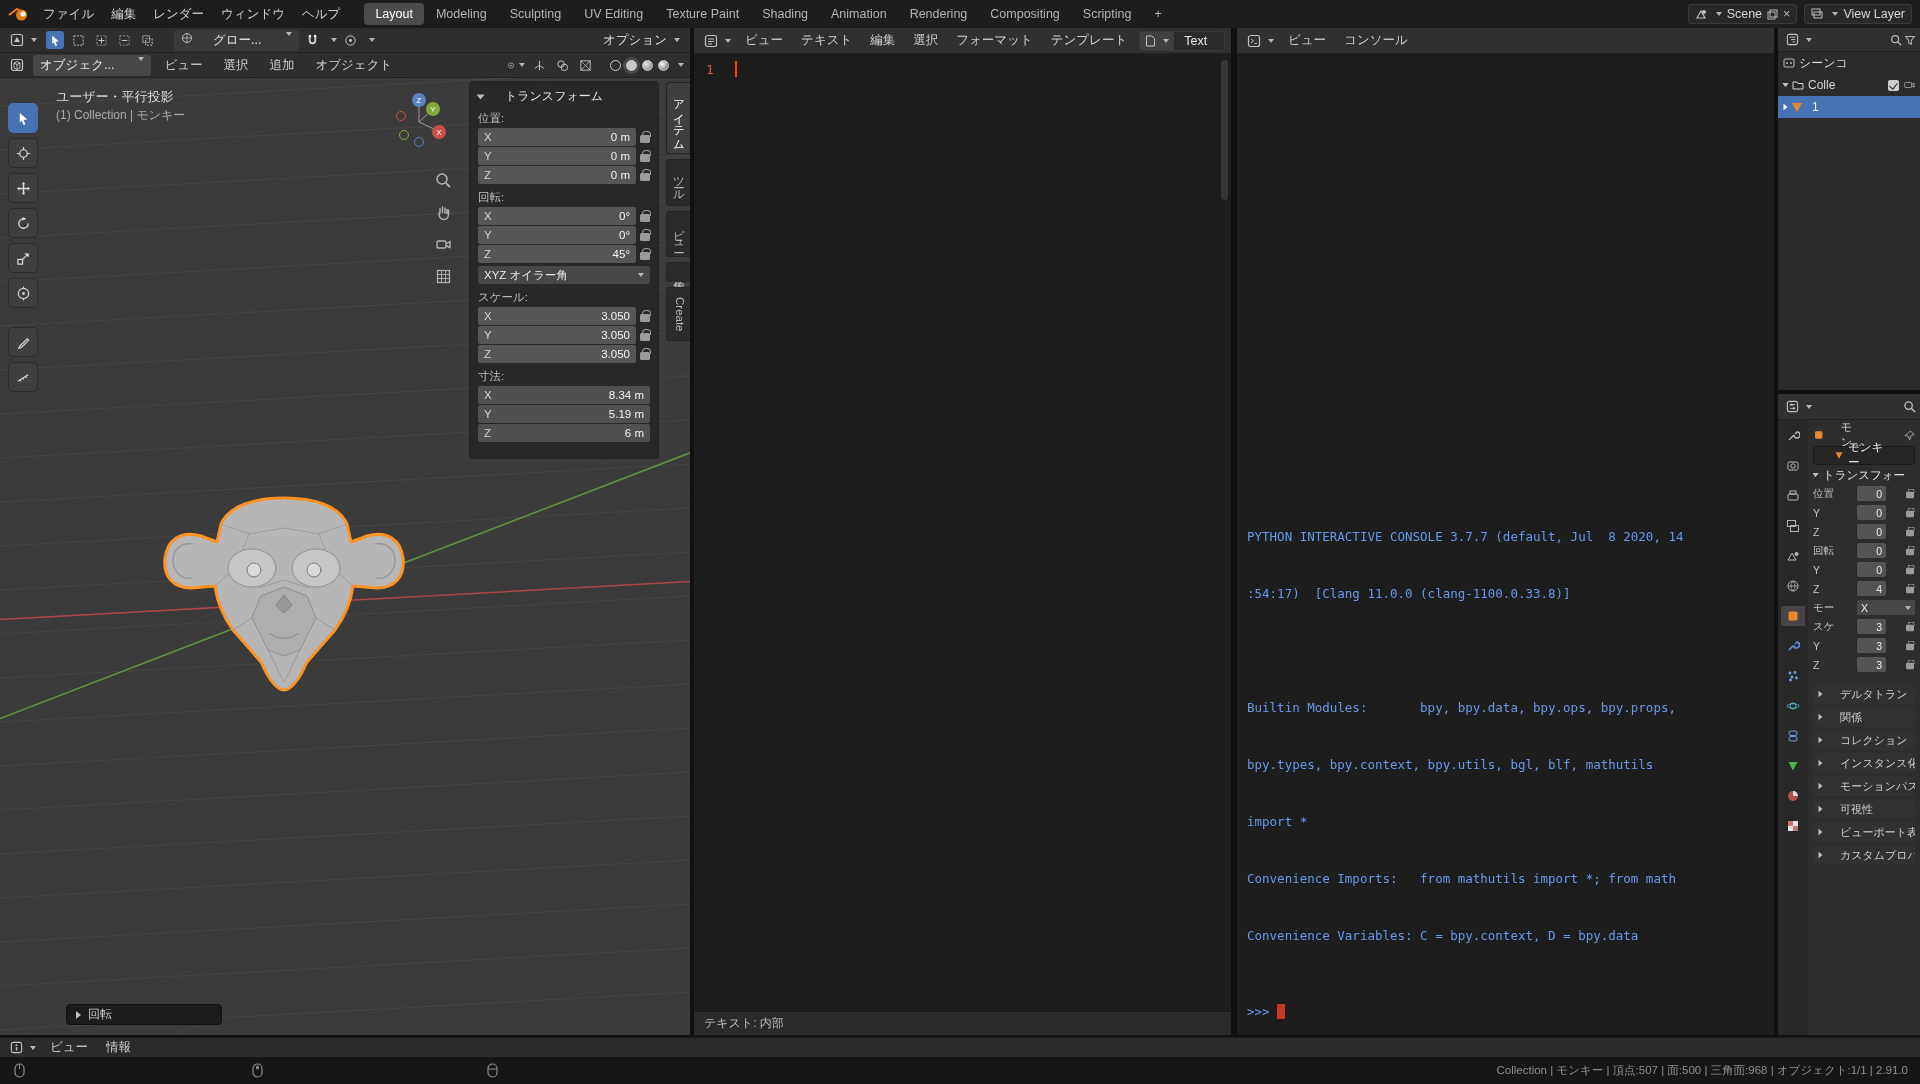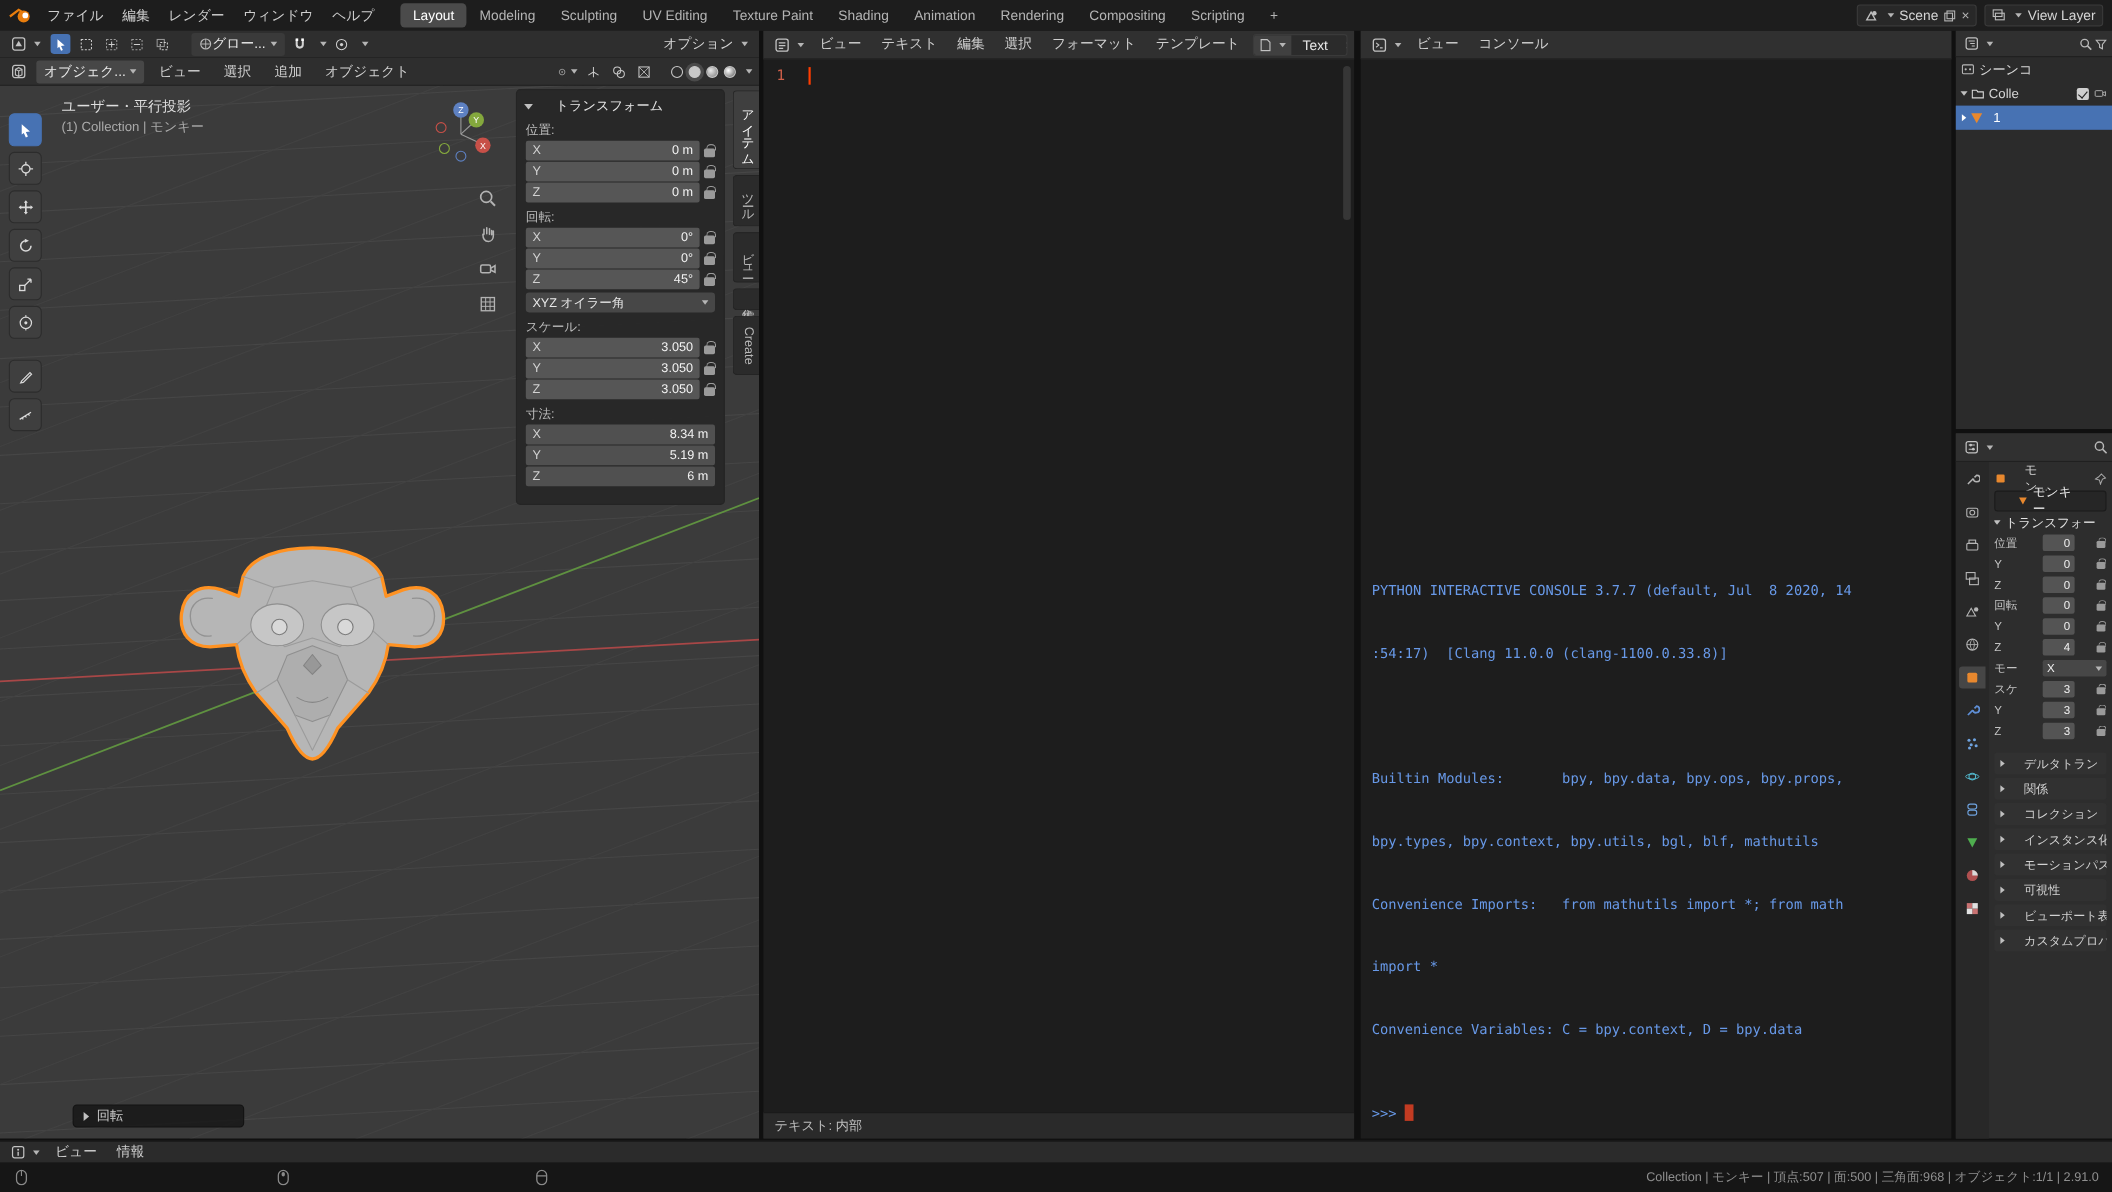--- a/index.html
+++ b/index.html
@@ -15,21 +15,21 @@
 
   
   #topbar { left:0; top:0; width:1920px; height:28px; background:#1d1d1d; display:flex; align-items:center; padding:0 8px; gap:1px; }
   .ws-tab { padding:4px 11px; color:#b4b4b4; border-radius:4px; white-space:nowrap; font-size:12.5px; }
   .ws-tab.active { background:#4b4b4b; color:#ffffff; }
   .tb-widget { display:flex; align-items:center; gap:5px; background:#282828; border:1px solid #3a3a3a; border-radius:3px; padding:2px 6px; margin-left:6px; color:#d5d5d5; }
 
   
   #viewport { left:0; top:28px; width:690px; height:1007px; background:#3b3b3b; }
   .vp-row { height:25px; background:#2e2e2e; border-bottom:1px solid #222222; display:flex; align-items:center; gap:5px; padding:0 6px; }
-  .mode-field { display:flex; align-items:center; background:#474747; border-radius:3px; padding:2px 7px; color:#e8e8e8; gap:0; }
+  .mode-field { display:flex; background:#474747; border-radius:3px; padding:2px 7px; color:#e8e8e8; gap:20px; }
   .mini-ic { width:18px; height:18px; display:flex; align-items:center; justify-content:center; border-radius:3px; }
   .mini-ic.on { background:#4772b3; }
   .shade-dot { width:11px; height:11px; border-radius:50%; border:1.5px solid #c8c8c8; }
   .shade-dot.filled { background:#c8c8c8; }
   #vp-content { position:absolute; left:0; top:50px; right:0; bottom:0; overflow:hidden; }
   #vp-overlay-text { position:absolute; left:56px; top:10px; line-height:18px; pointer-events:none; }
   #vp-overlay-text .l1 { color:#dedede; font-size:13px; }
   #vp-overlay-text .l2 { color:#aaaaaa; font-size:12px; }
   #vp-toolbar { position:absolute; left:8px; top:25px; display:flex; flex-direction:column; gap:5px; }
   .tool-btn { width:30px; height:30px; background:#3f3f3f; border:1px solid #2c2c2c; border-radius:5px; display:flex; align-items:center; justify-content:center; }
@@ -615,22 +615,22 @@
     </span>
     <span class="menu">ビュー</span>
     <span class="menu">コンソール</span>
   </div>
   <div id="con-lines">
     <div>PYTHON INTERACTIVE CONSOLE 3.7.7 (default, Jul  8 2020, 14</div>
     <div>:54:17)  [Clang 11.0.0 (clang-1100.0.33.8)]</div>
     <div>&nbsp;</div>
     <div>Builtin Modules:       bpy, bpy.data, bpy.ops, bpy.props,</div>
     <div>bpy.types, bpy.context, bpy.utils, bgl, blf, mathutils</div>
+    <div>import *</div>
     <div>Convenience Imports:   from mathutils import *; from math</div>
-    <div>import *</div>
     <div>Convenience Variables: C = bpy.context, D = bpy.data</div>
   </div>
   <div id="con-prompt">
     <span>&gt;&gt;&gt;</span>
     <span id="con-cursor"></span>
   </div>
 </div>
 
 <div id="outliner" class="region">
   <div class="hdr" style="height:24px; padding:0 4px;">

